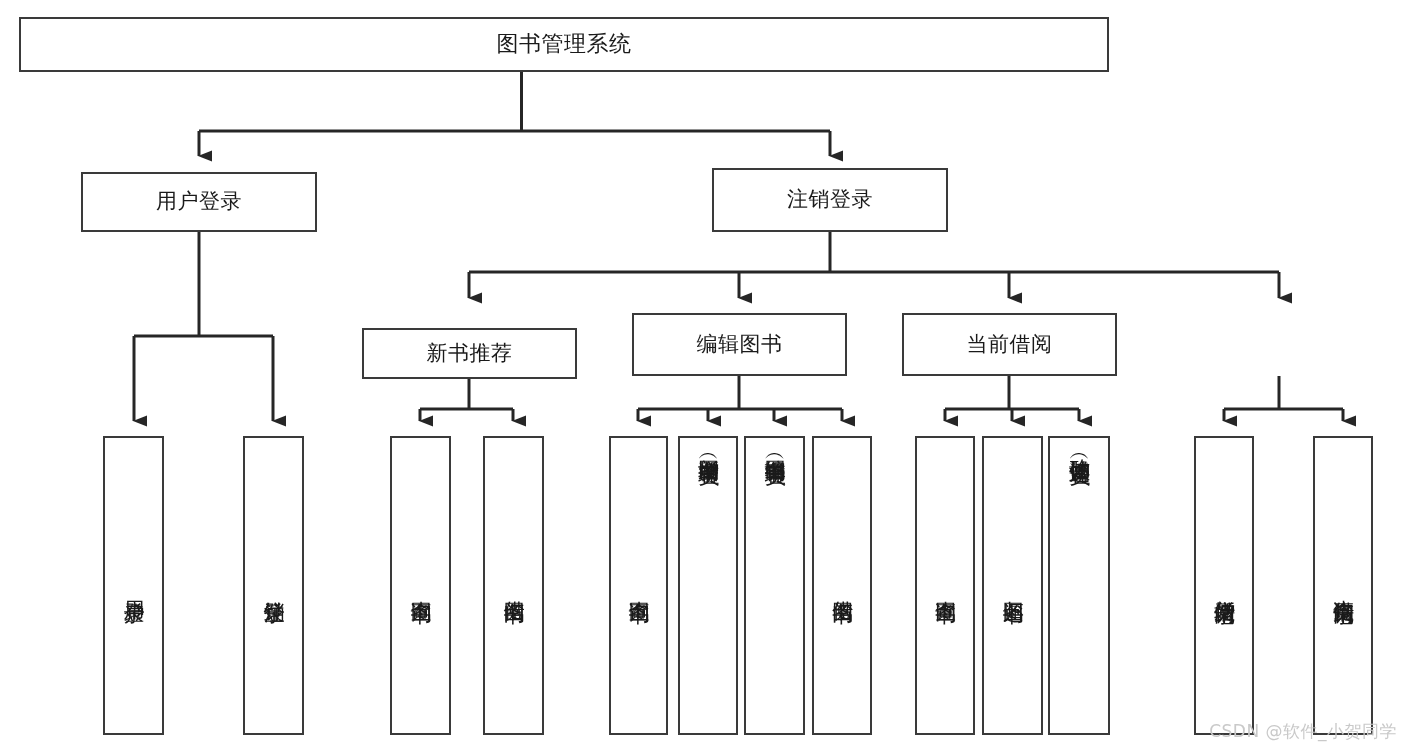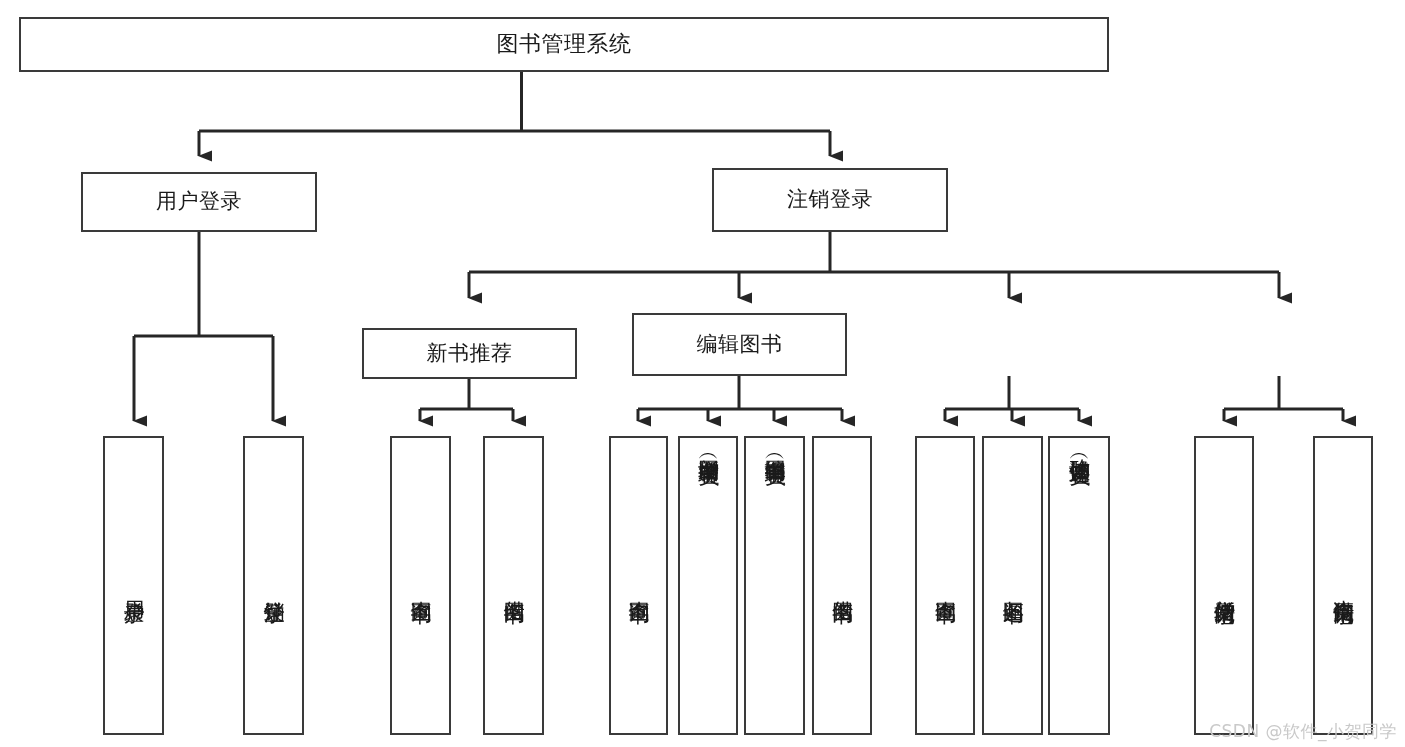--- a/index.html
+++ b/index.html
@@ -156,20 +156,23 @@
   </div>
 
   <div class="node node-h" style="left:362px; top:296px; width:215px; height:51px;margin-top:32px;">
     <span class="lbl">新书推荐</span>
   </div>
 
   <div class="node node-h" style="left:632px; top:313px; width:215px; height:63px;">
     <span class="lbl">编辑图书</span>
   </div>
 
+  <div class="node node-h" style="left:902px; top:313px; width:215px; height:63px;">
+    <span class="lbl">当前借阅</span>
+  </div>
 
 
   <div class="node node-v center" style="left:103px; top:436px; width:61px; height:299px;">
     <span class="lbl">用户登录</span>
   </div>
 
   <div class="node node-v center" style="left:243px; top:436px; width:61px; height:299px;">
     <span class="lbl">注销登录</span>
   </div>
 

